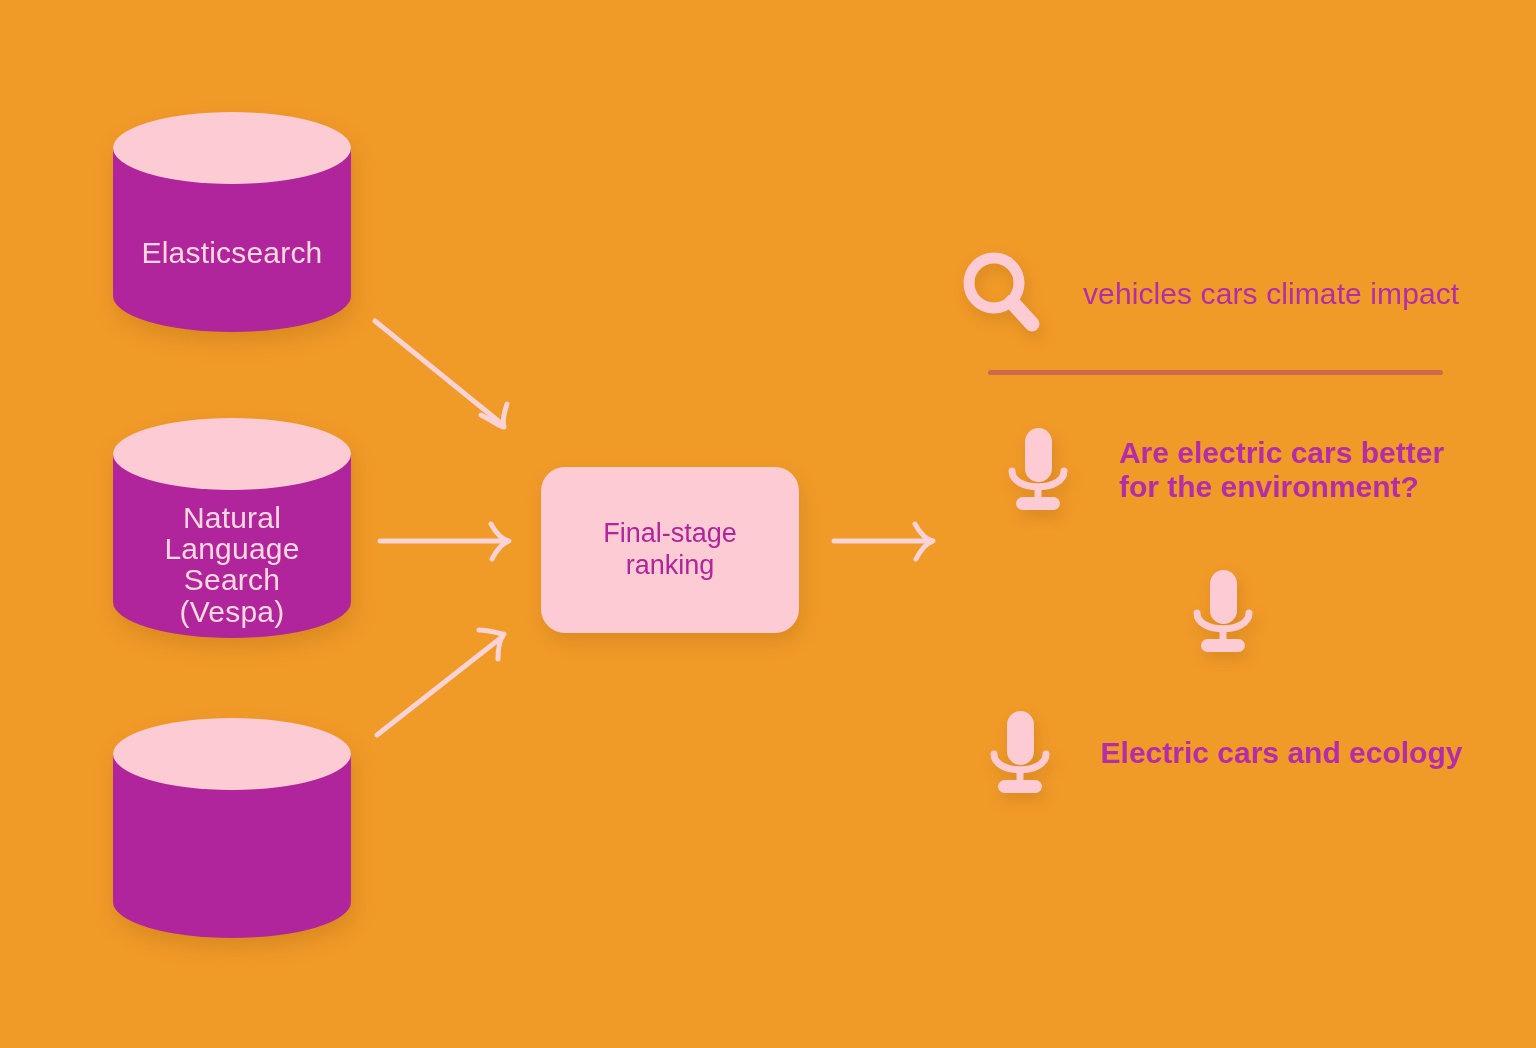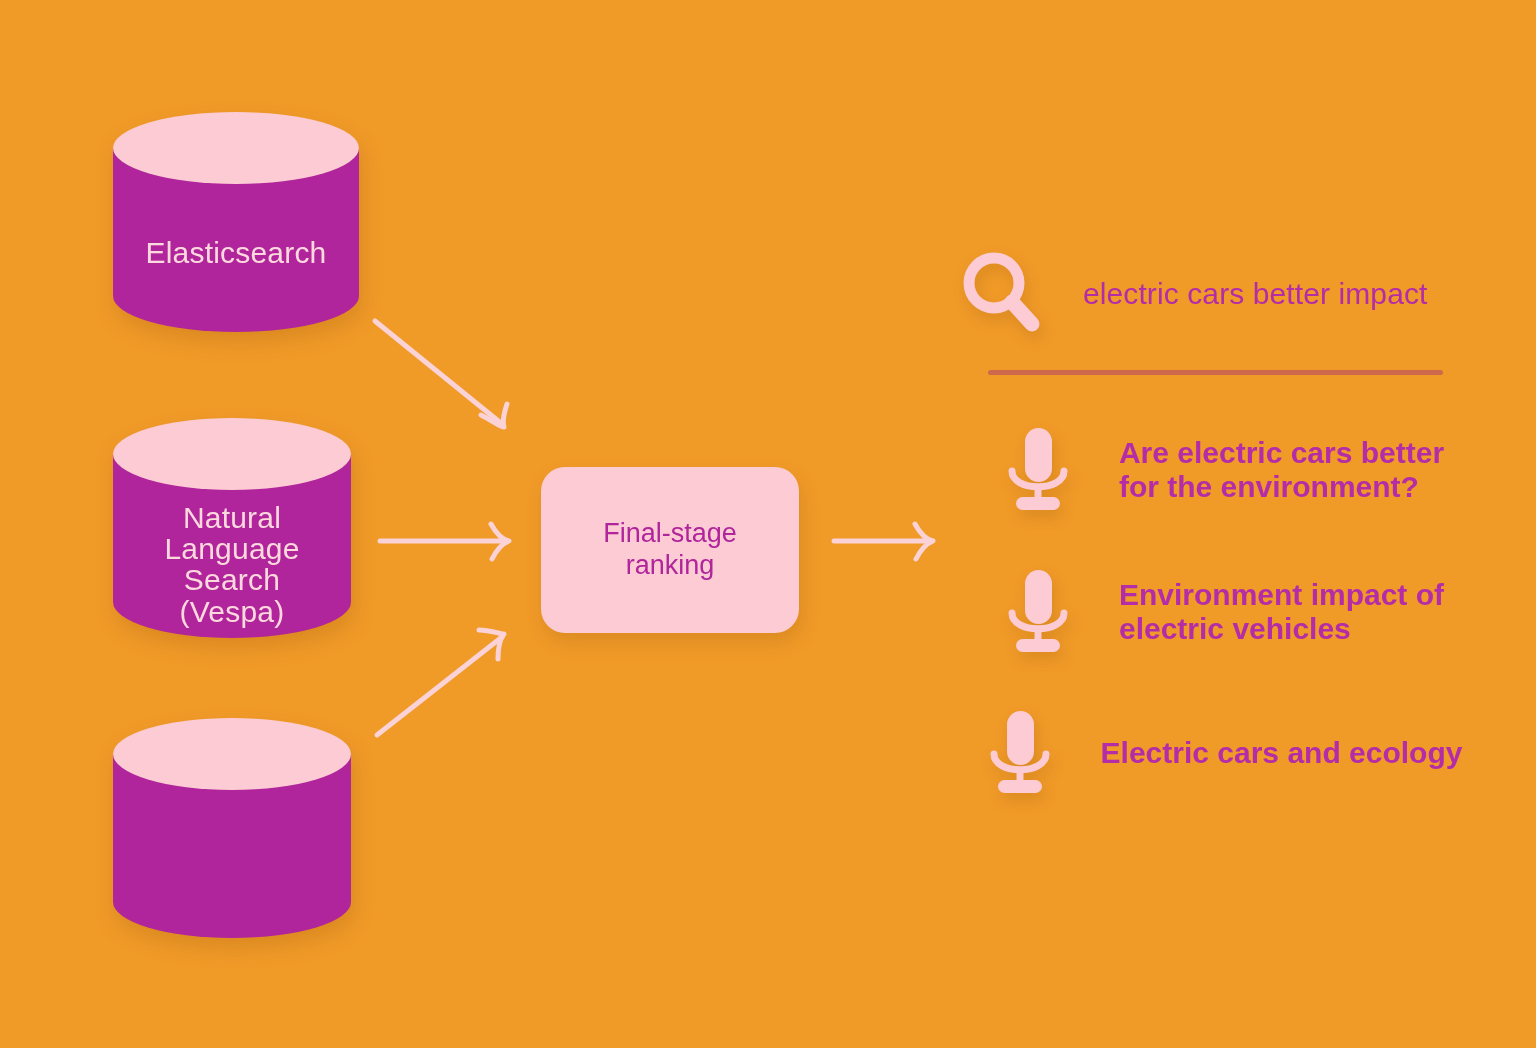--- a/index.html
+++ b/index.html
@@ -121,21 +121,21 @@
     position: relative;
     flex: 0 0 auto;
     filter: drop-shadow(3px 7px 7px rgba(120, 60, 0, 0.18));
   }
 </style>
 </head>
 <body>
 
 <div id="canvas">
 
-  <div class="cylinder" style="left:113px; top:112px; width:238px; height:220px;padding-left:8px;">
+  <div class="cylinder" style="left:113px; top:112px; width:238px; height:220px;">
     <div class="cyl-bottom-cap"></div>
     <div class="cyl-body" style="top:36px; bottom:36px;"></div>
     <div class="cyl-top"></div>
     <div class="cyl-label" style="top:125px;">Elasticsearch</div>
   </div>
 
   <div class="cylinder" style="left:113px; top:418px; width:238px; height:220px;">
     <div class="cyl-bottom-cap"></div>
     <div class="cyl-body" style="top:36px; bottom:36px;"></div>
     <div class="cyl-top"></div>
@@ -184,21 +184,21 @@
 ranking</div>
   </div>
 
   <div class="query-row" style="left:963px; top:248px; width:520px; height:92px;">
     <div class="icon-wrap" style="width:78px; height:88px;">
       <svg width="78" height="88" viewBox="0 0 78 88">
         <circle cx="31" cy="33" r="25" fill="none" stroke="#FDCBD3" stroke-width="11"></circle>
         <line x1="49" y1="52" x2="69" y2="74" stroke="#FDCBD3" stroke-width="15" stroke-linecap="round"></line>
       </svg>
     </div>
-    <div class="query-text" style="margin-left:42px;">electric cars better impact</div>
+    <div class="query-text" style="margin-left:42px;">vehicles cars climate impact</div>
   </div>
 
   <div class="divider" style="left:988px; top:370px; width:455px; height:5px;"></div>
 
   <div class="result-row" style="left:963px; top:420px; width:520px; height:100px;">
     <div class="icon-wrap" style="width:72px; height:92px;">
       <svg width="72" height="92" viewBox="0 0 72 92">
         <rect x="23" y="4" width="27" height="54" rx="13.5" fill="#FDCBD3"></rect>
         <path d="M10 47 C10 68 62 68 62 47" fill="none" stroke="#FDCBD3" stroke-width="7" stroke-linecap="round"></path>
         <line x1="36" y1="63" x2="36" y2="76" stroke="#FDCBD3" stroke-width="7"></line>
@@ -211,22 +211,20 @@
 
   <div class="result-row" style="left:963px; top:562px; width:520px; height:100px;">
     <div class="icon-wrap" style="width:72px; height:92px;">
       <svg width="72" height="92" viewBox="0 0 72 92">
         <rect x="23" y="4" width="27" height="54" rx="13.5" fill="#FDCBD3"></rect>
         <path d="M10 47 C10 68 62 68 62 47" fill="none" stroke="#FDCBD3" stroke-width="7" stroke-linecap="round"></path>
         <line x1="36" y1="63" x2="36" y2="76" stroke="#FDCBD3" stroke-width="7"></line>
         <rect x="14" y="73" width="44" height="13" rx="6.5" fill="#FDCBD3"></rect>
       </svg>
     </div>
-    <div class="result-text" style="margin-left:45px;">Environment impact of
-electric vehicles</div>
   </div>
 
   <div class="result-row" style="left:963px; top:703px; width:520px; height:100px;">
     <div class="icon-wrap" style="width:72px; height:92px;">
       <svg width="72" height="92" viewBox="0 0 72 92">
         <rect x="23" y="4" width="27" height="54" rx="13.5" fill="#FDCBD3"></rect>
         <path d="M10 47 C10 68 62 68 62 47" fill="none" stroke="#FDCBD3" stroke-width="7" stroke-linecap="round"></path>
         <line x1="36" y1="63" x2="36" y2="76" stroke="#FDCBD3" stroke-width="7"></line>
         <rect x="14" y="73" width="44" height="13" rx="6.5" fill="#FDCBD3"></rect>
       </svg>

